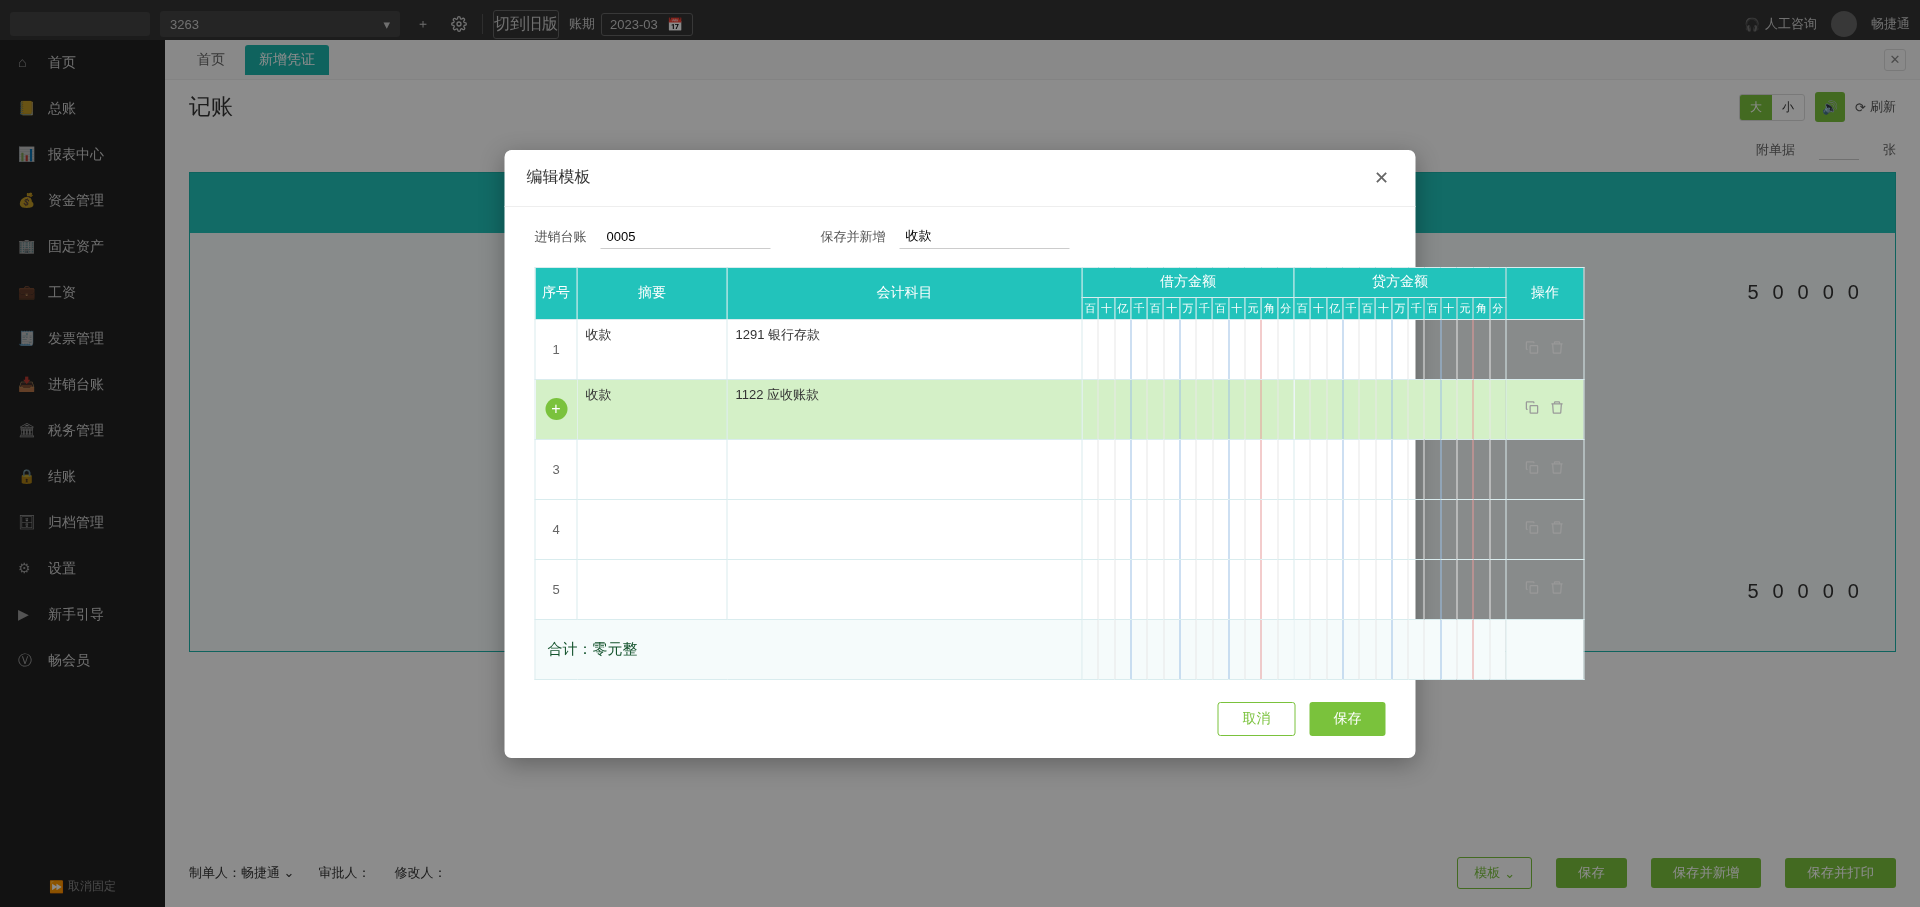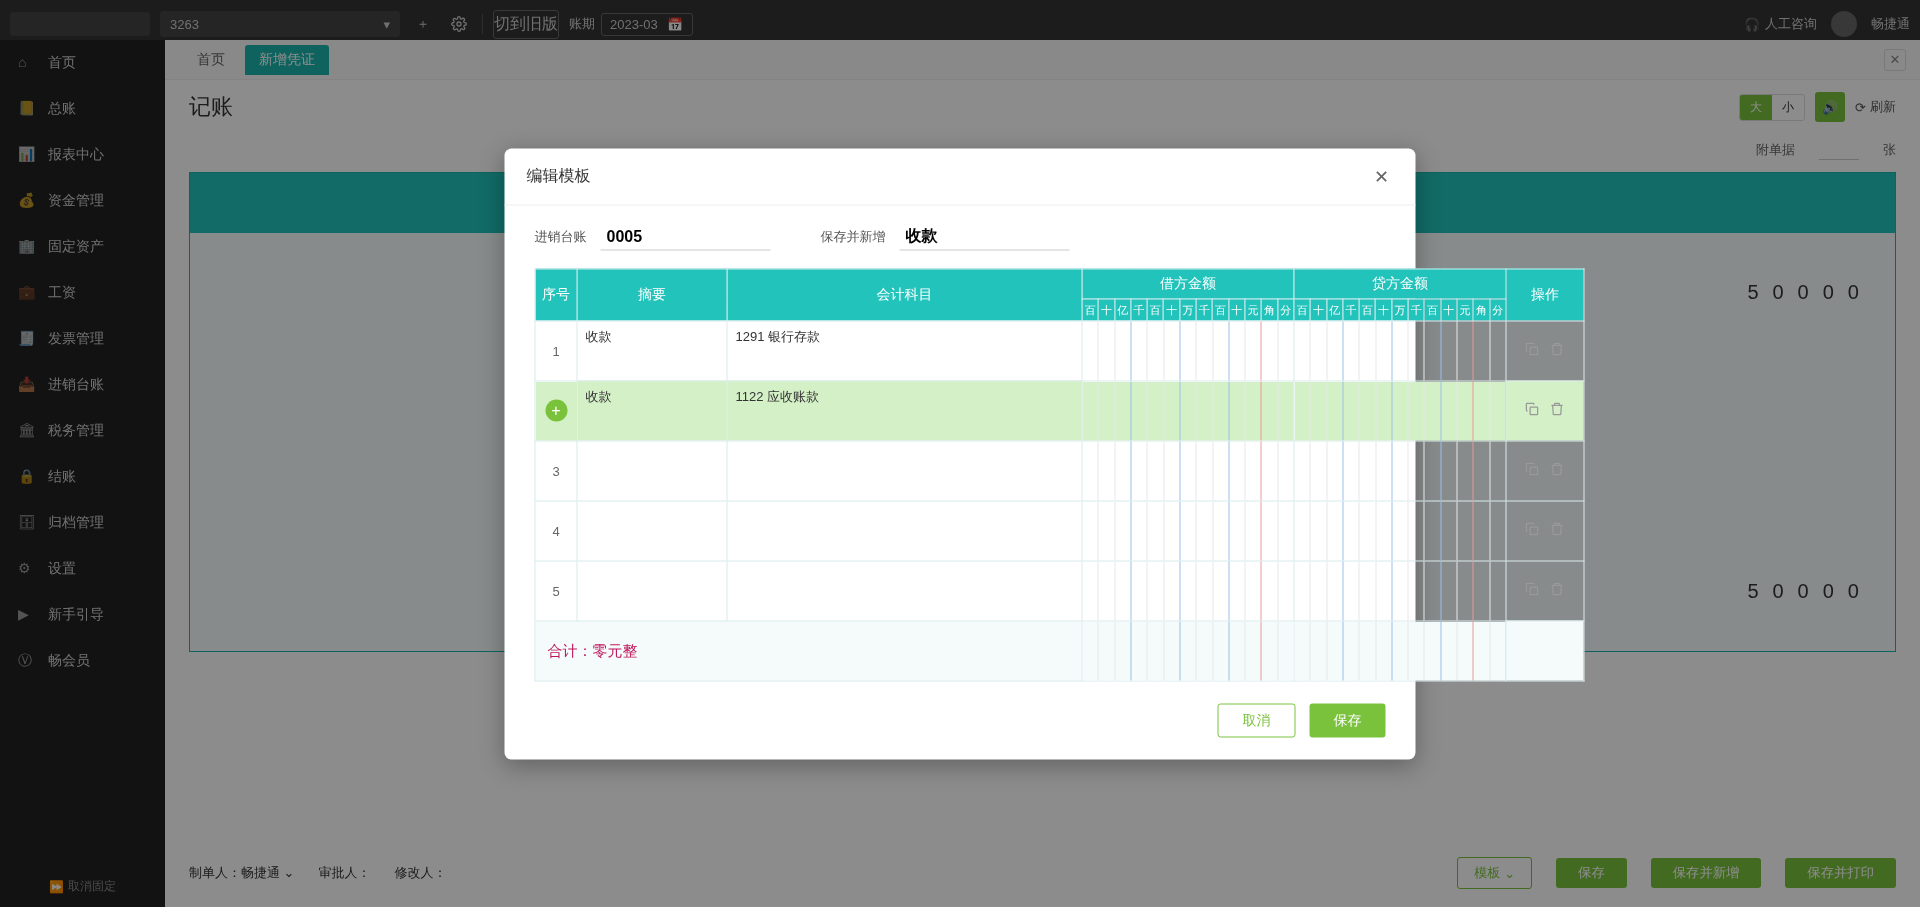--- a/index.html
+++ b/index.html
@@ -57,21 +57,21 @@
 
 
 .modal { position: absolute; left: 50%; top: 50%; transform: translate(-50%, -50%); width: 911px; background: #fff; border-radius: 7px; box-shadow: 0 6px 24px rgba(0,0,0,.3); }
 .modal-hd { padding: 16px 22px; display: flex; align-items: center; border-bottom: 1px solid #eee; }
 .modal-hd h2 { font-size: 16px; font-weight: 500; }
 .modal-hd .close { margin-left: auto; width: 24px; height: 24px; display:flex; align-items:center; justify-content:center; cursor: pointer; font-size: 18px; color: #666; }
 .modal-bd { padding: 18px 30px 8px; }
 .field-row { display: flex; gap: 50px; margin-bottom: 18px; align-items: center; }
 .field { display: flex; align-items: center; gap: 14px; }
 .field label { color: #555; }
-.field input { border: none; border-bottom: 1px solid #ccc; padding: 4px 6px; width: 170px; outline: none; font-size: 16px; font-weight: bold; }
+.field input { border: none; border-bottom: 1px solid #ccc; padding: 4px 6px; width: 170px; outline: none; font-size: 13px; }
 
 
 .tpl-table { width: 100%; border-collapse: collapse; table-layout: fixed; }
 .tpl-table th, .tpl-table td { border: 1px solid #d9ecee; }
 .tpl-table thead th { background: #22c3bb; color: #fff; font-weight: 400; text-align: center; }
 .tpl-table thead tr.hdr1 th { height: 30px; font-size: 14px; }
 .tpl-table thead tr.hdr2 th { height: 22px; font-size: 11px; }
 .tpl-table .col-idx { width: 42px; }
 .tpl-table .col-sum { width: 150px; }
 .tpl-table .col-sub { width: 355px; }
@@ -83,21 +83,21 @@
 .add-row-btn { width: 22px; height: 22px; border-radius: 50%; background: #7ac23c; color: #fff; display: inline-flex; align-items: center; justify-content: center; font-size: 16px; cursor: pointer; }
 .tpl-table tbody td.digits { padding: 0; position: relative; }
 .digit-grid { position: absolute; inset: 0; display: flex; }
 .digit-grid span { flex: 1; border-right: 1px solid #e8e8e8; }
 .digit-grid span.k { border-right-color: #9bbfe6; }
 .digit-grid span.u { border-right-color: #e89a9a; }
 .digit-grid span:last-child { border-right: none; }
 .tpl-table tbody td.op { text-align: center; vertical-align: middle; }
 .op-icons { display: inline-flex; gap: 10px; color: #888; }
 .op-icons span { cursor: pointer; }
-.tpl-table tfoot td { background: #f5fbfb; height: 60px; padding: 0 12px; font-size: 15px; color: #be185d; vertical-align: middle; }
+.tpl-table tfoot td { background: #f5fbfb; height: 60px; padding: 0 12px; font-size: 15px; color: #14532d; vertical-align: middle; }
 .tpl-table tfoot .digits { padding: 0; position: relative; }
 
 .modal-ft { padding: 14px 30px 22px; display: flex; justify-content: flex-end; gap: 14px; }
 .btn-cancel { padding: 7px 24px; border: 1px solid #7ac23c; background: #fff; color: #7ac23c; border-radius: 3px; cursor: pointer; font-size: 14px; }
 .btn-save { padding: 7px 24px; background: #7ac23c; color: #fff; border: none; border-radius: 3px; cursor: pointer; font-size: 14px; }
 
 svg { display: block; }
 </style>
 </head>
 <body>

